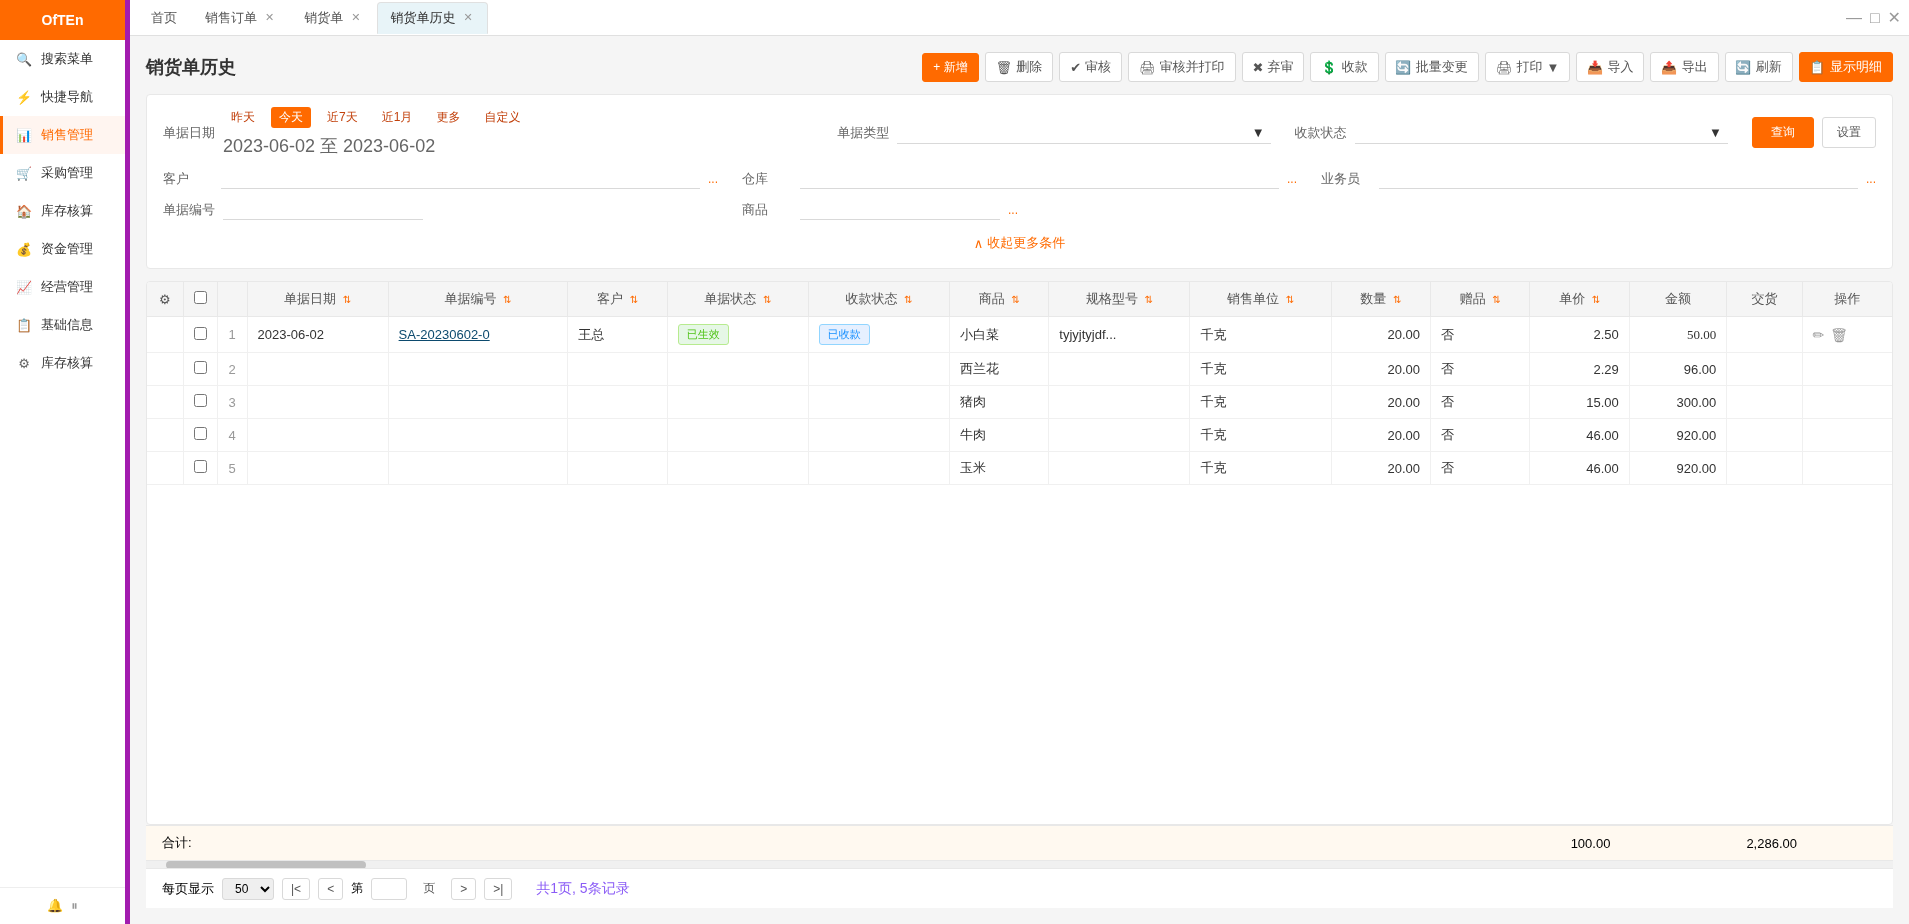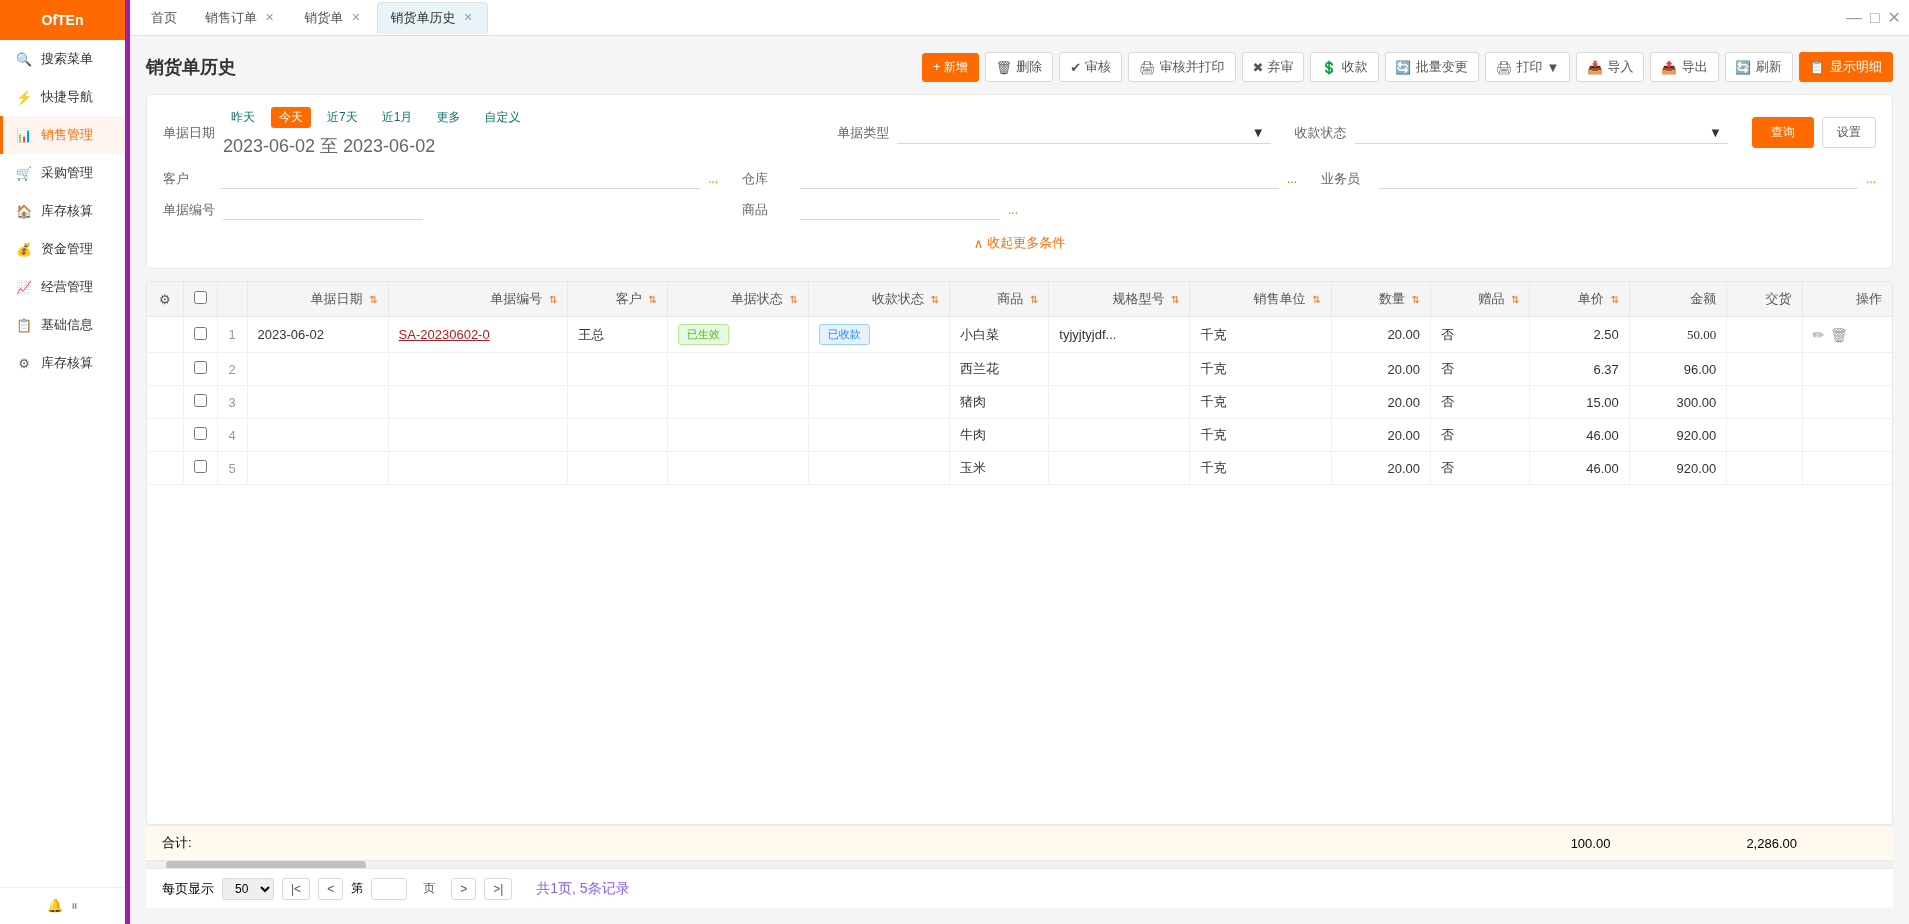--- a/index.html
+++ b/index.html
@@ -196,21 +196,21 @@
     .date-row {
       display: flex;
       align-items: center;
       gap: 8px;
     }
     .date-badge {
       padding: 2px 8px;
       border-radius: 3px;
       font-size: 12px;
       cursor: pointer;
-      color: #0f766e;
+      color: #c2410c;
     }
     .date-badge.active { background: #ff6a00; color: #fff; border-radius: 3px; }
     .date-range {
       font-size: 18px;
       color: #666;
       margin-top: 4px;
     }
     .collapse-btn {
       display: flex;
       align-items: center;
@@ -239,21 +239,21 @@
       width: 100%;
       border-collapse: collapse;
       font-size: 12px;
     }
     thead tr {
       background: #f5f5f5;
       border-bottom: 1px solid #e8e8e8;
     }
     th {
       padding: 8px 10px;
-      text-align: right;
+      text-align: center;
       color: #555;
       font-weight: 500;
       white-space: nowrap;
       border-right: 1px solid #e8e8e8;
     }
     th:last-child { border-right: none; }
     td {
       padding: 7px 10px;
       border-bottom: 1px solid #f0f0f0;
       border-right: 1px solid #f0f0f0;
@@ -263,21 +263,21 @@
     td:last-child { border-right: none; }
     .status-badge {
       display: inline-block;
       padding: 2px 8px;
       border-radius: 3px;
       font-size: 11px;
     }
     .status-effective { background: #e6f7e6; color: #52c41a; border: 1px solid #b7eb8f; }
     .status-collected { background: #e6f0ff; color: #1890ff; border: 1px solid #91d5ff; }
     .sort-icon { color: #ff6a00; margin-left: 3px; font-size: 10px; }
-    .link-text { color: #b91c1c; cursor: pointer; text-decoration: underline; }
+    .link-text { color: #0c4a6e; cursor: pointer; text-decoration: underline; }
 
     
     .summary-row {
       background: #fff9f0;
       border-top: 1px solid #e8e8e8;
       padding: 8px 16px;
       display: flex;
       align-items: center;
       gap: 16px;
       flex-shrink: 0;
@@ -633,21 +633,21 @@
               <td></td>
               <td></td>
               <td></td>
               <td></td>
               <td></td>
               <td>西兰花</td>
               <td></td>
               <td>千克</td>
               <td style="text-align: right;">20.00</td>
               <td>否</td>
-              <td style="text-align: right;">6.37</td>
+              <td style="text-align: right;">2.29</td>
               <td style="text-align: right;">96.00</td>
               <td></td>
               <td></td>
             </tr>
             <tr>
               <td></td>
               <td><input type="checkbox" style=""></td>
               <td class="row-num">3</td>
               <td></td>
               <td></td>

